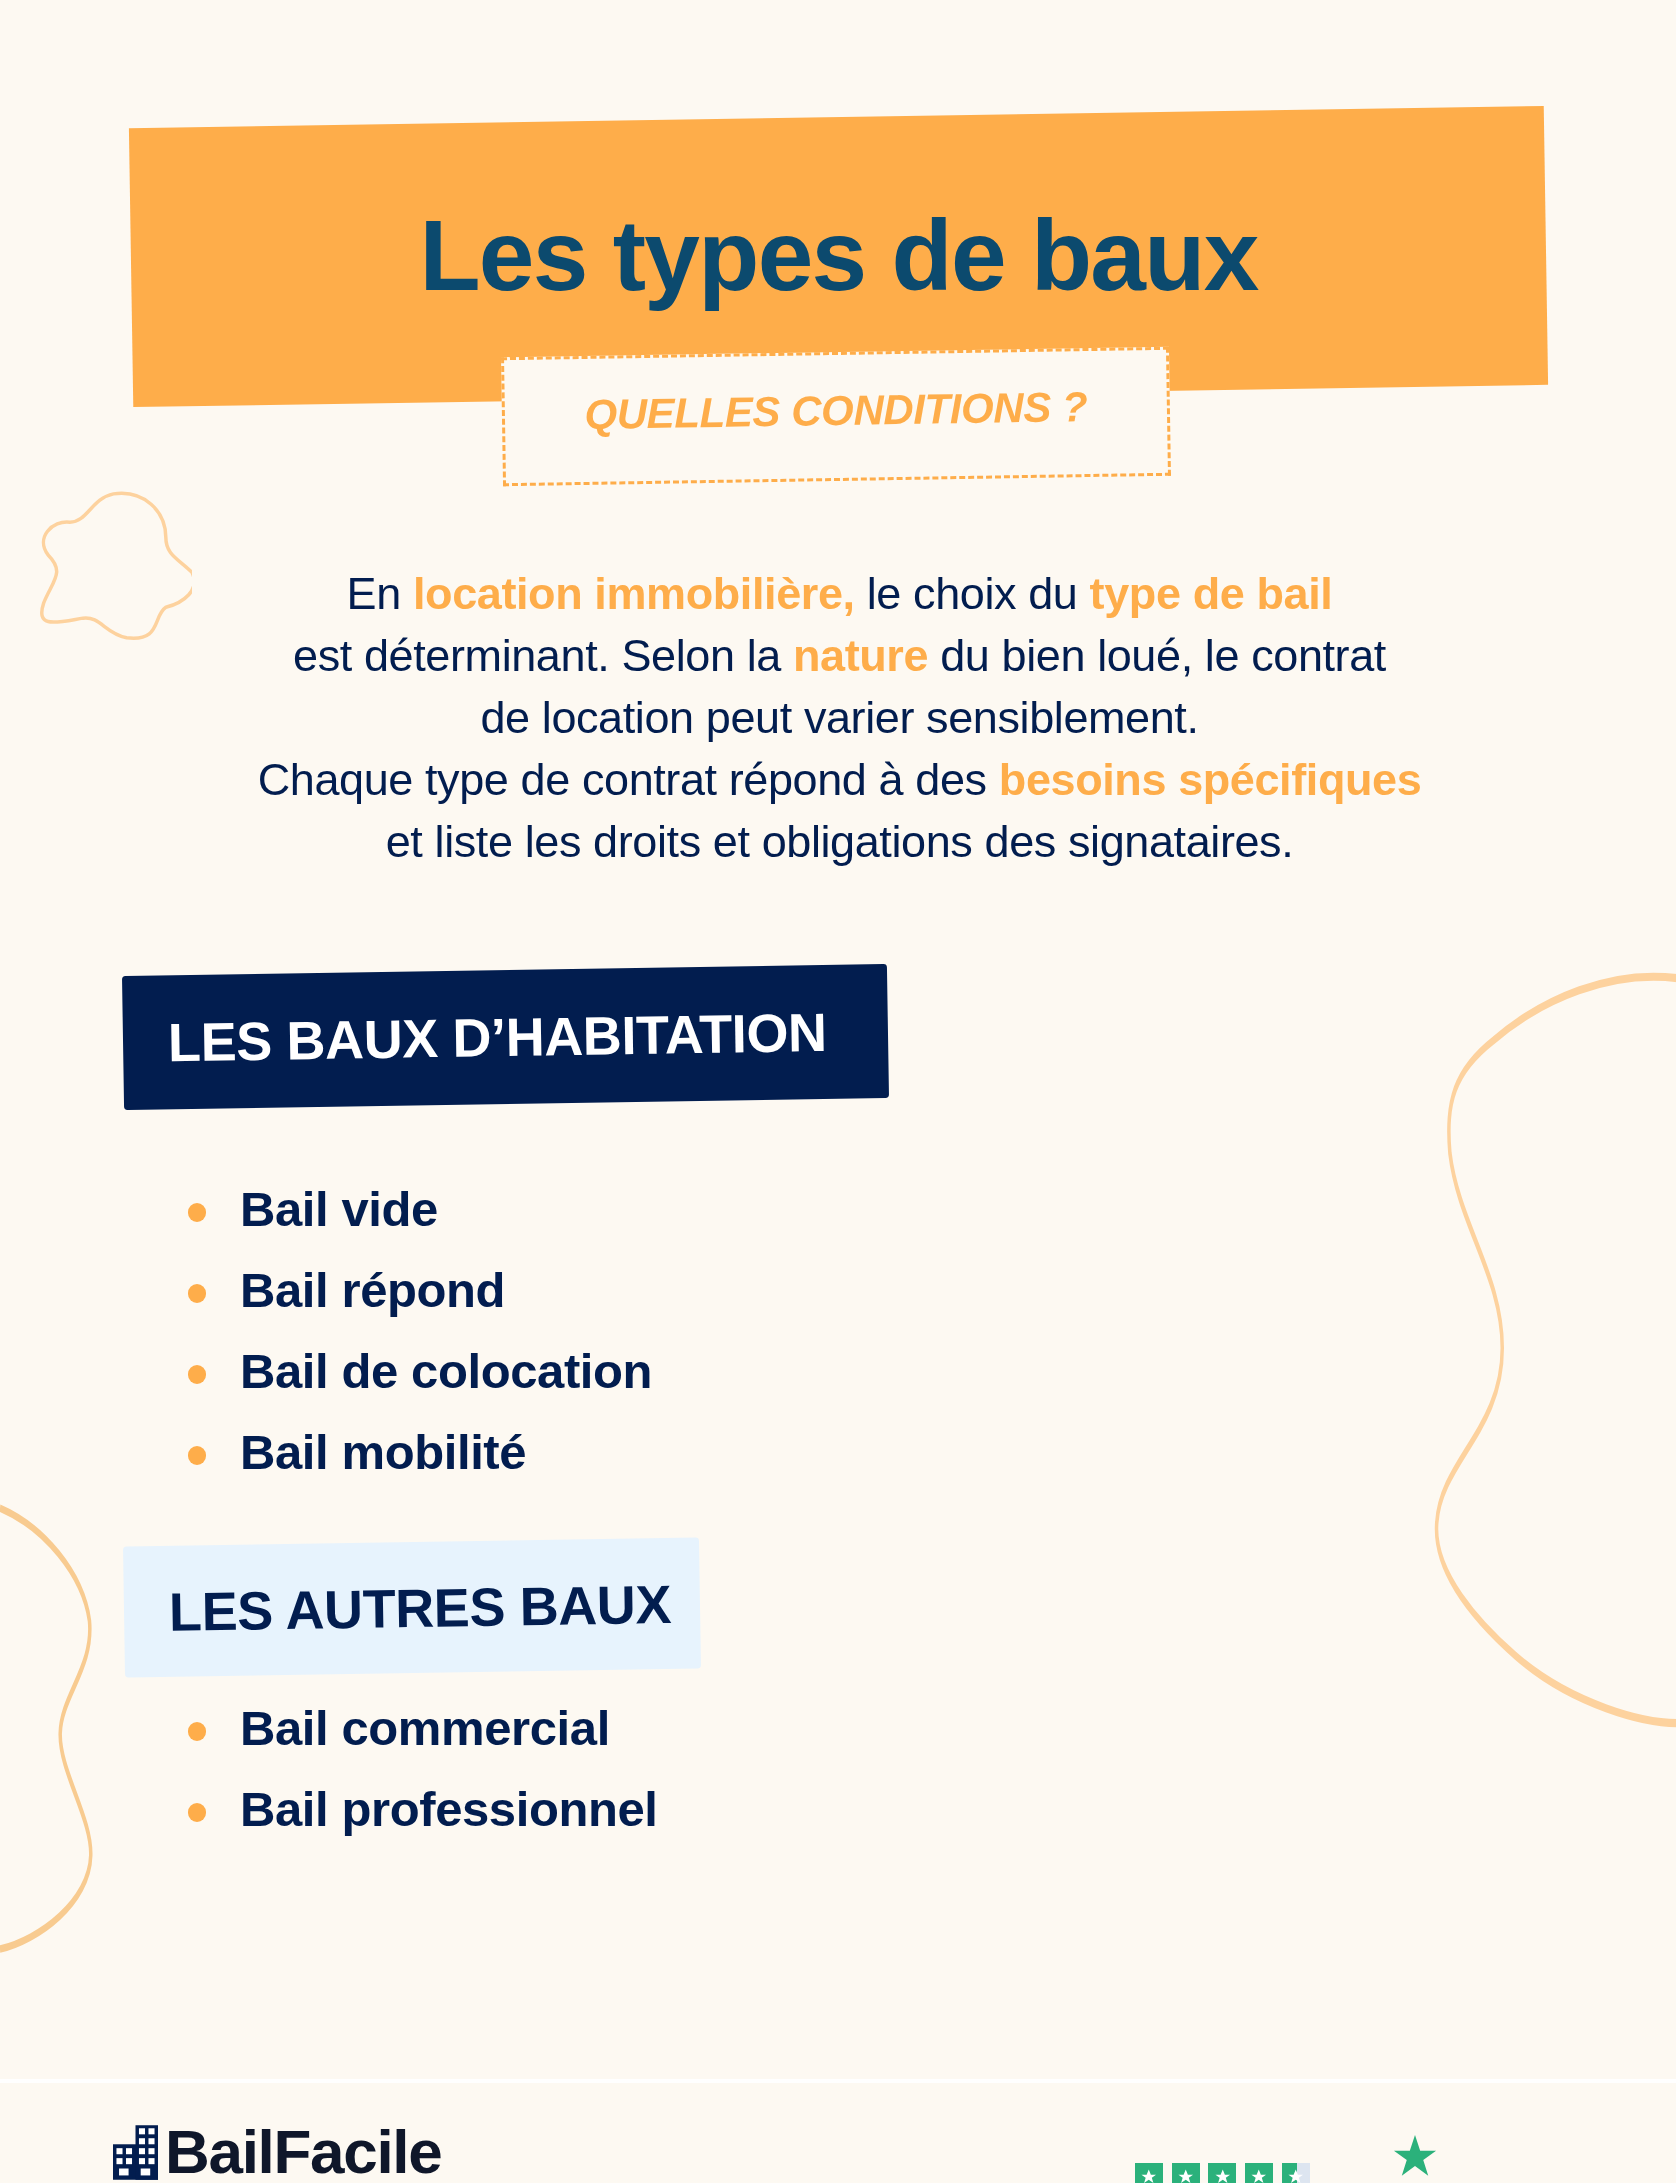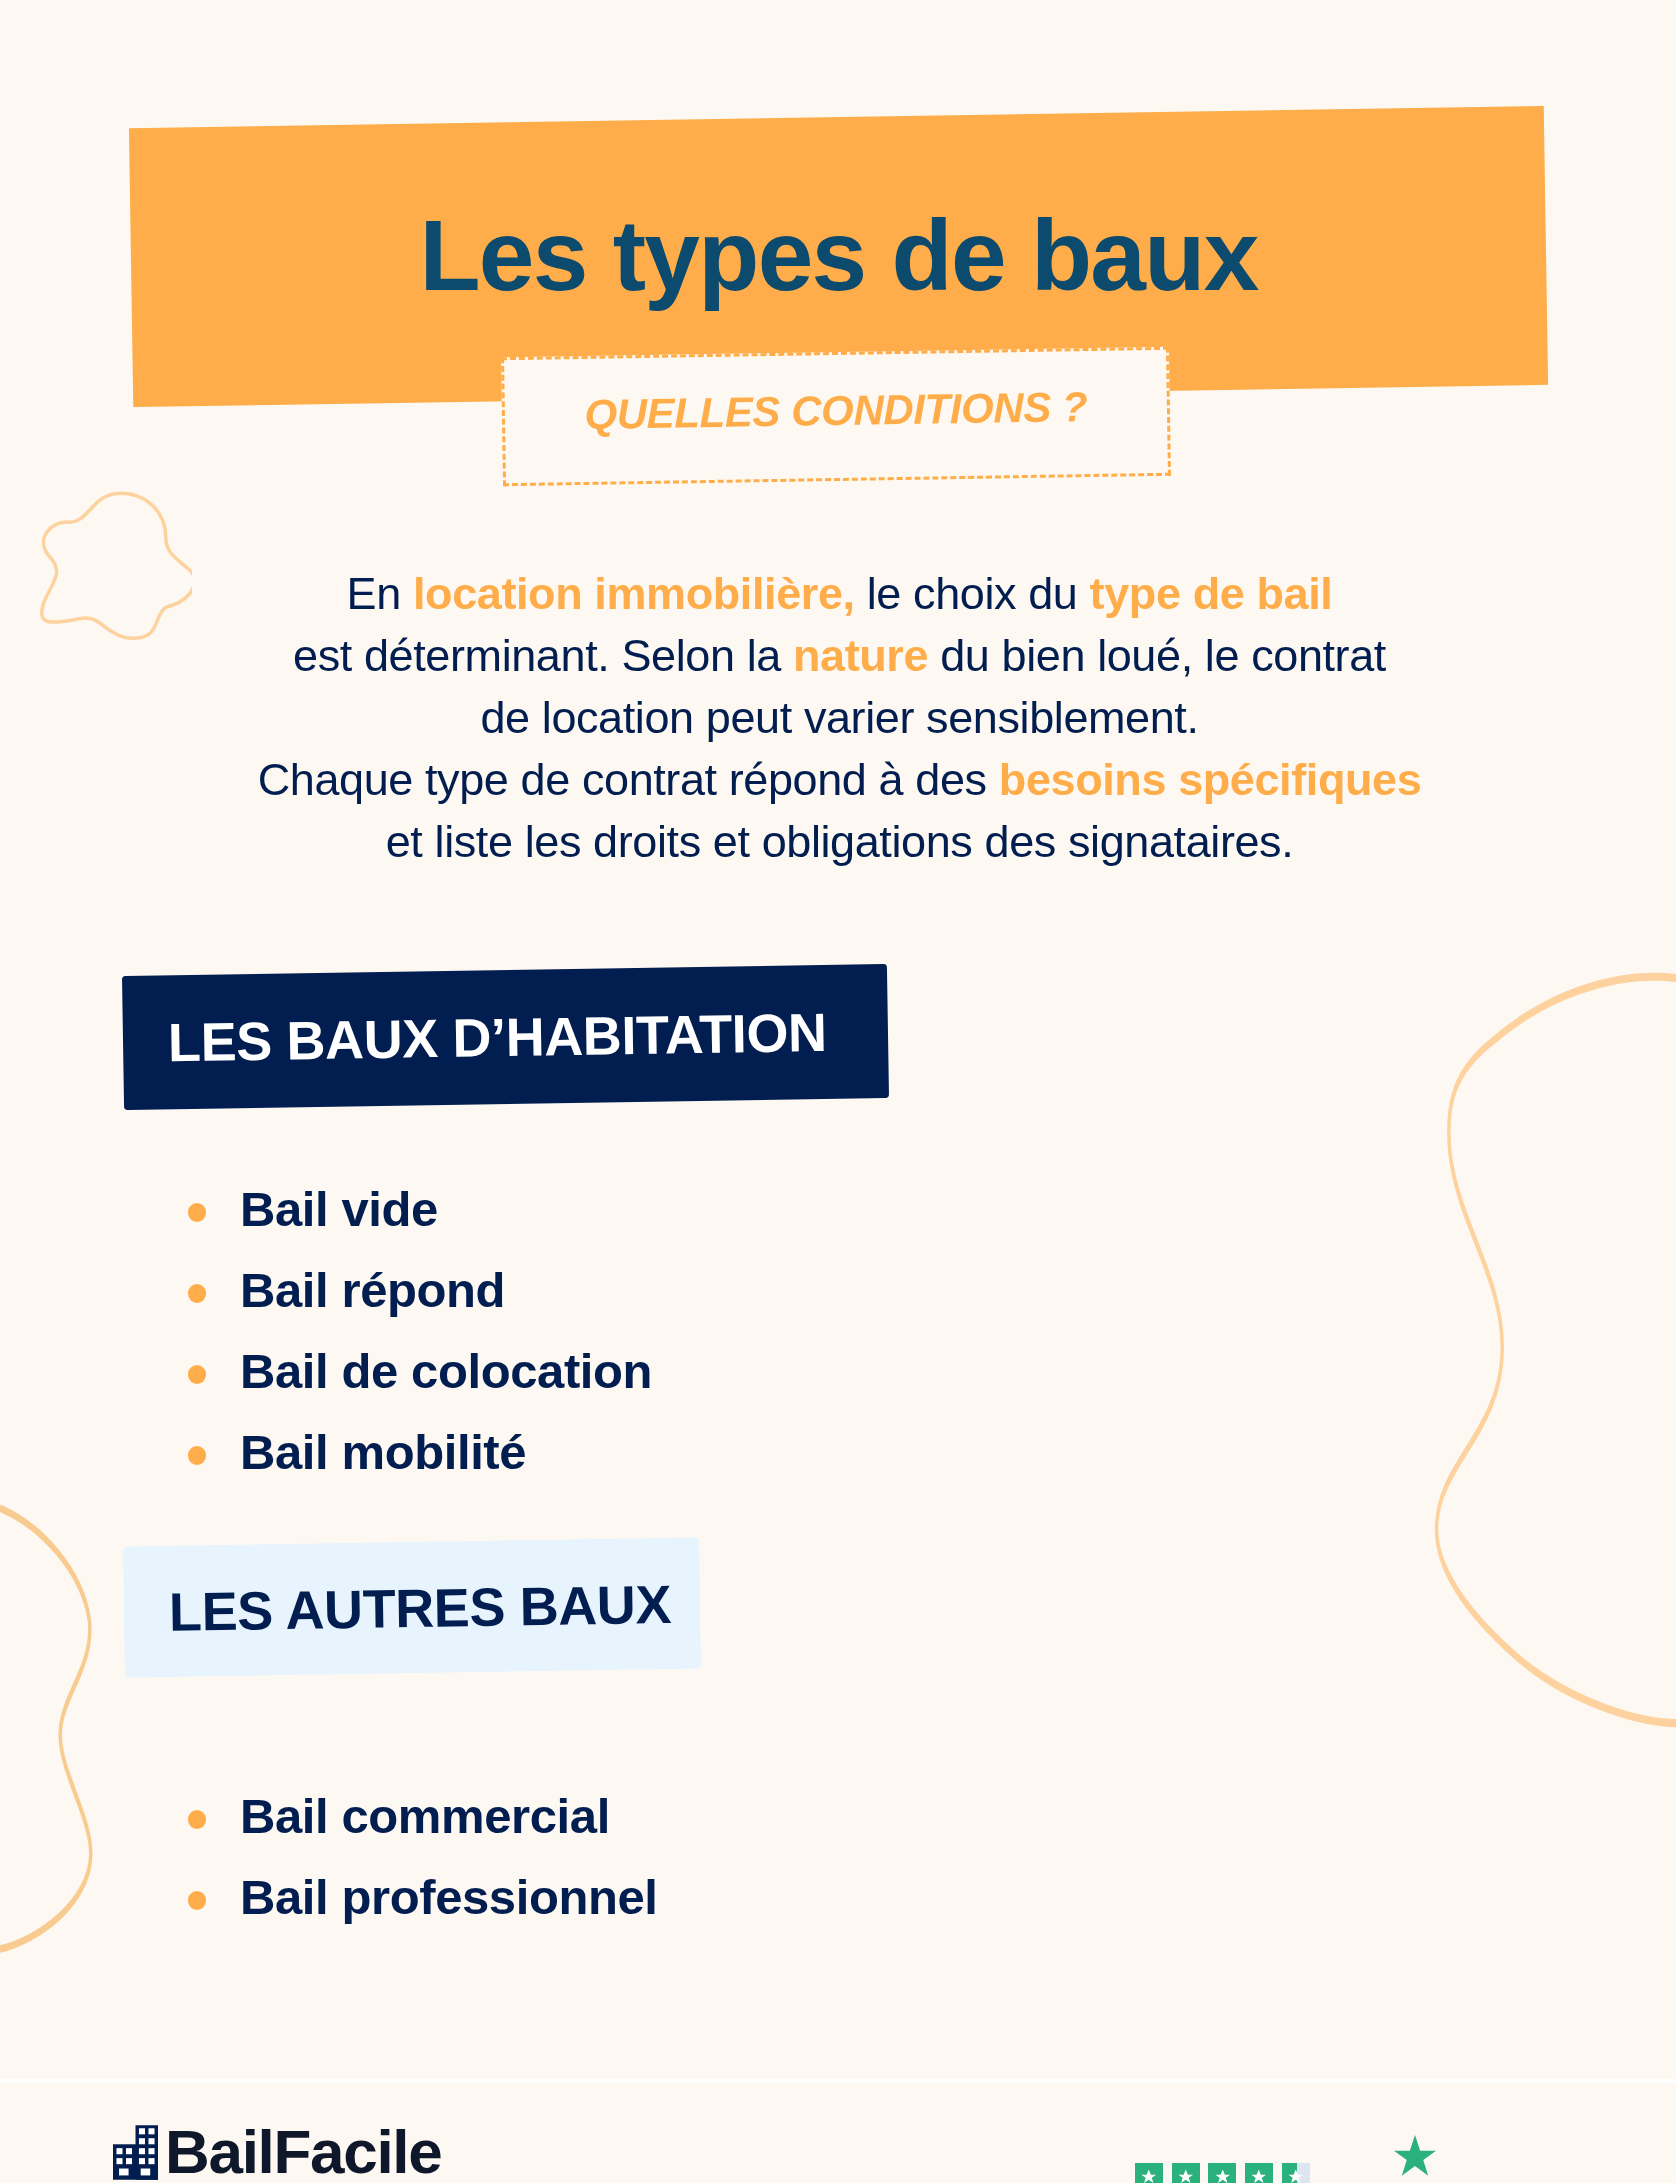--- a/index.html
+++ b/index.html
@@ -72,21 +72,21 @@
   .list li {
     position:relative; padding-left:52px;
     font-size:49px; font-weight:700; color:#021d4f; letter-spacing:-0.4px;
     height:81px; line-height:81px;
   }
   .list li .dot {
     position:absolute; left:0; top:50%; width:18.3px; height:18.3px; margin-top:-6.1px;
     border-radius:50%; background:#fead4a;
   }
   .list-1 { top:1153px; }
-  .list-2 { top:1760px; }
+  .list-2 { top:1672px; }
 
   
   .footer-sep { left:0; top:2079px; width:1677px; height:3.5px; background:#ffffff; }
   .brand { left:113px; top:2121px; display:flex; align-items:center; }
   .brand-name {
     color:#0f172a; font-weight:700; font-size:62px; letter-spacing:-1.3px; margin-left:7px; line-height:1;
   }
   .tp { left:1135px; top:2133px; display:flex; align-items:center; }
   .tp-stars { display:flex; gap:8.7px; }
   .tp-star {

